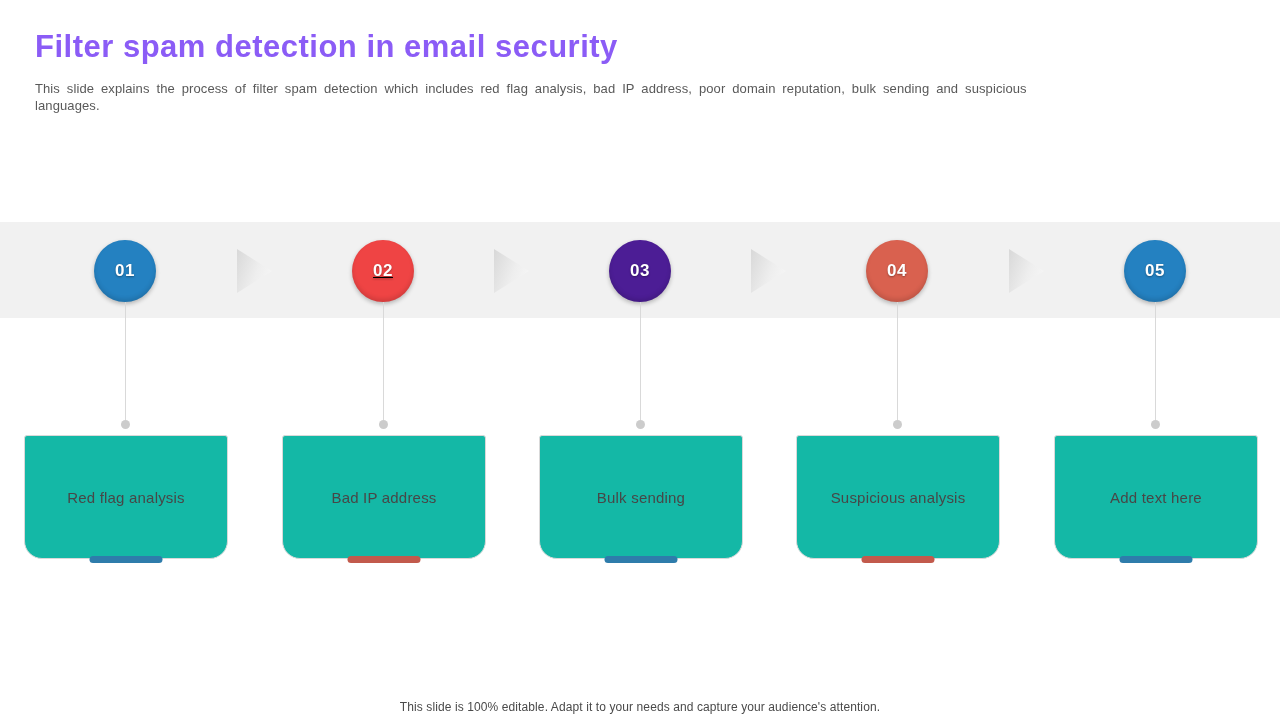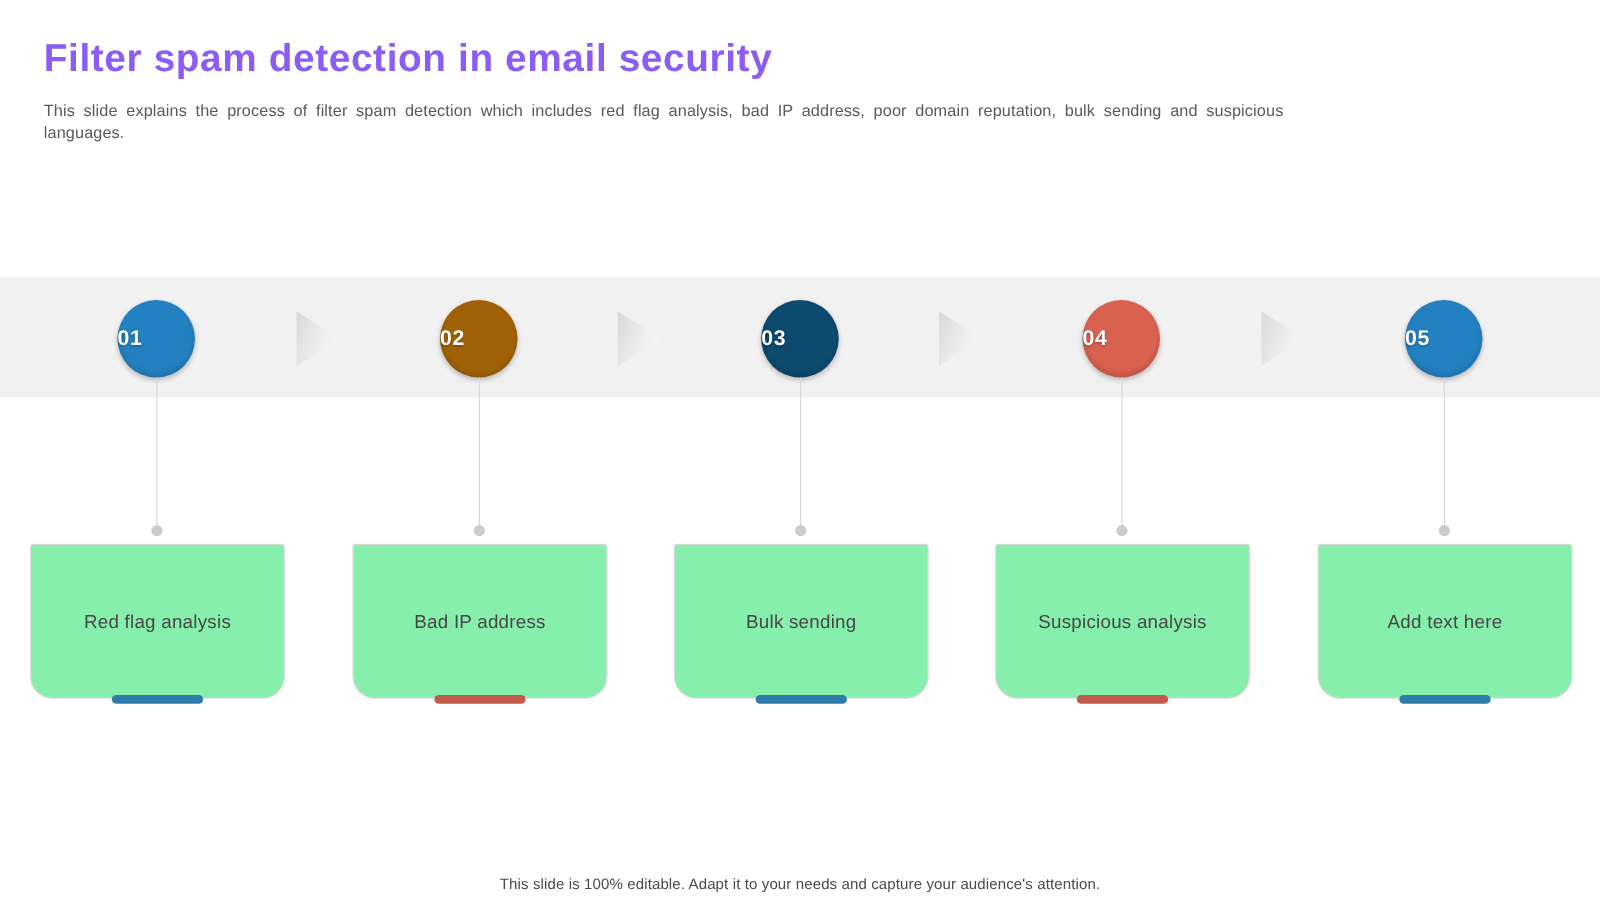--- a/index.html
+++ b/index.html
@@ -15,39 +15,39 @@
   }
   .subtitle{
     margin-top:14px;font-size:13px;color:#595959;word-spacing:3.2px;
     letter-spacing:0.1px;line-height:1.3;
   }
   
   .band{position:absolute;left:0;top:222px;width:1280px;height:96px;background:#f1f1f1;}
   
   .step-circle{
     position:absolute;top:240px;width:62px;height:62px;border-radius:50%;
-    display:flex;align-items:center;justify-content:flex-start;
+    display:flex;align-items:center;justify-content:center;
     box-shadow:0 2px 4px rgba(0,0,0,0.25), inset 0 -3px 4px rgba(0,0,0,0.12);
   }
   .step-number{
     color:#ffffff;font-size:17px;font-weight:bold;letter-spacing:0.5px;
     text-shadow:0 1px 2px rgba(0,0,0,0.35);
   }
   
   .arrow{
     position:absolute;top:249px;width:35px;height:44px;
     clip-path:polygon(0 0, 100% 50%, 0 100%);
     background:linear-gradient(110deg,#d8d8d8 0%,#eeeeee 55%,#f8f8f8 100%);
   }
   
   .connector{position:absolute;top:302px;width:1px;height:118px;background:#d9d9d9;}
   .dot{position:absolute;top:420px;width:9px;height:9px;border-radius:50%;background:#cccccc;}
   
   .card{
-    position:absolute;top:435px;width:202px;height:122px;background:#86efac;
+    position:absolute;top:435px;width:202px;height:122px;background:#14b8a6;
     border:1px solid #d9d9d9;border-radius:3px 3px 18px 18px;
     display:flex;align-items:center;justify-content:center;
   }
   .card-label{font-size:15px;color:#474747;letter-spacing:0.2px;text-align:center;padding:0 10px;}
   .step-bar{
     position:absolute;bottom:-5px;left:50%;transform:translateX(-50%);
     width:73px;height:7px;border-radius:4px;
   }
   
   .footer{
@@ -82,35 +82,35 @@
     <div class="dot"></div>
     <div class="card">
       <span class="card-label">Red flag analysis</span>
       <div class="step-bar" style="background: rgb(46, 124, 171);"></div>
     </div>
   </div>
 
   <div class="arrow a0"></div>
 
   <div class="step s1">
-    <div class="step-circle" style="background: #a16207;">
+    <div class="step-circle" style="background: #ef4444; text-decoration: underline;">
       <span class="step-number">02</span>
     </div>
     <div class="connector"></div>
     <div class="dot"></div>
     <div class="card">
       <span class="card-label">Bad IP address</span>
       <div class="step-bar" style="background: rgb(194, 90, 76);"></div>
     </div>
   </div>
 
   <div class="arrow a1"></div>
 
   <div class="step s2">
-    <div class="step-circle" style="background: #0c4a6e;">
+    <div class="step-circle" style="background: #4c1d95;">
       <span class="step-number">03</span>
     </div>
     <div class="connector"></div>
     <div class="dot"></div>
     <div class="card">
       <span class="card-label">Bulk sending</span>
       <div class="step-bar" style="background: rgb(46, 124, 171);"></div>
     </div>
   </div>
 

